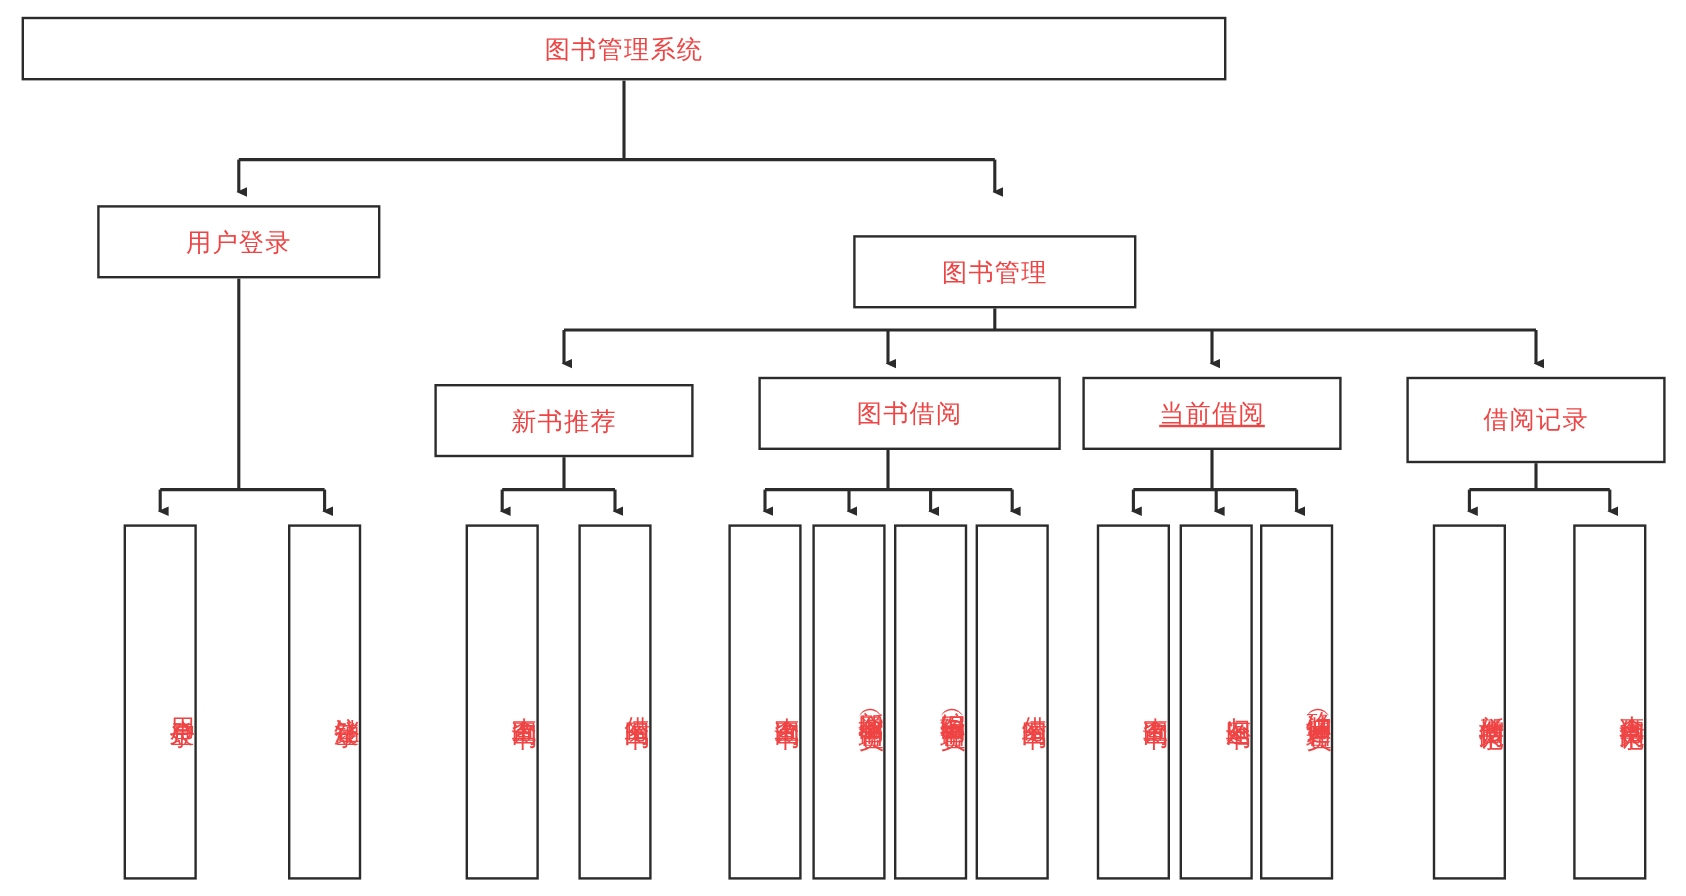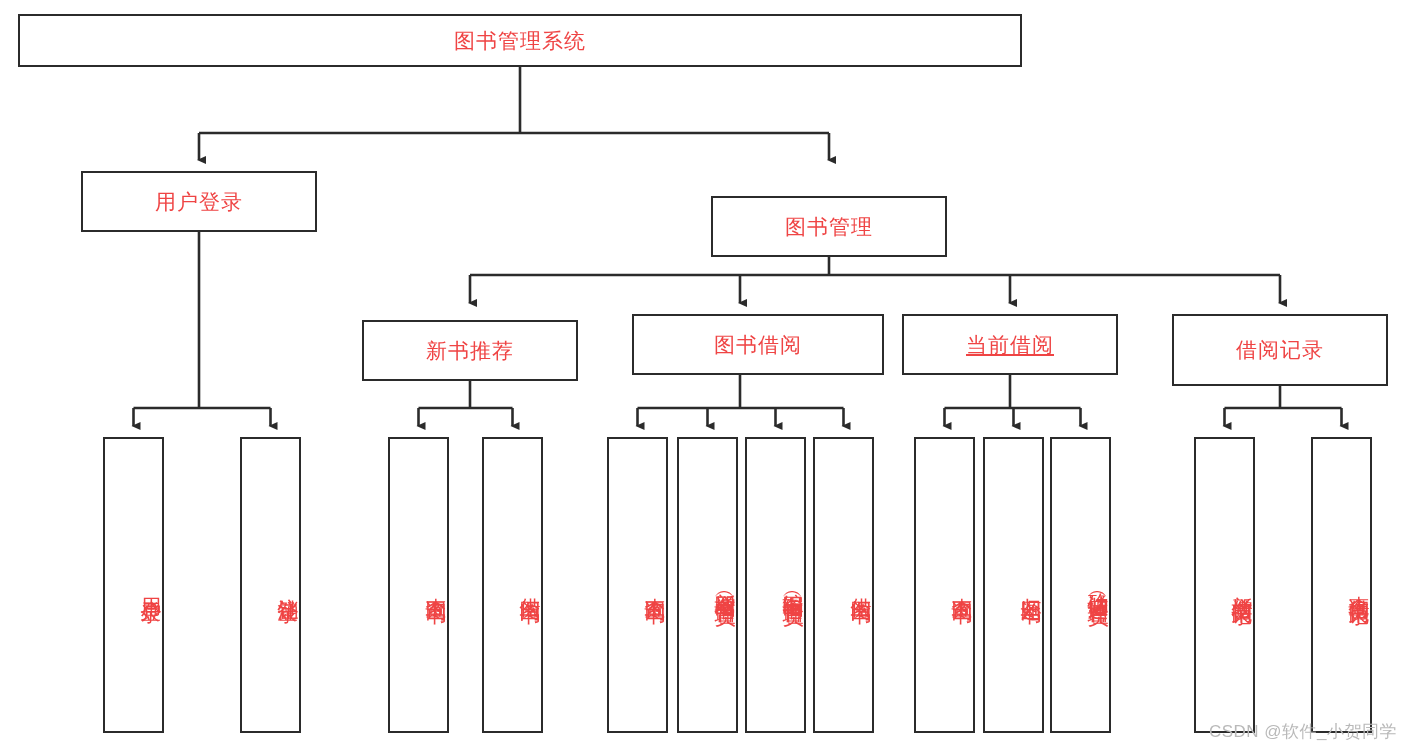--- a/index.html
+++ b/index.html
@@ -172,15 +172,14 @@
         <span class="node-label">确认归还（管理员）</span>
       </div>
       <div class="node-box vert" style="left: 1194px; top: 437px; width: 61px; height: 296px;">
         <span class="node-label">新增借阅记录</span>
       </div>
       <div class="node-box vert" style="left: 1311px; top: 437px; width: 61px; height: 296px;">
         <span class="node-label">查询借阅记录</span>
       </div>
     </div>
 
-  <div id="watermark">CSDN @软件_小贺同学</div>
 
 </div>
 
 </body></html>

